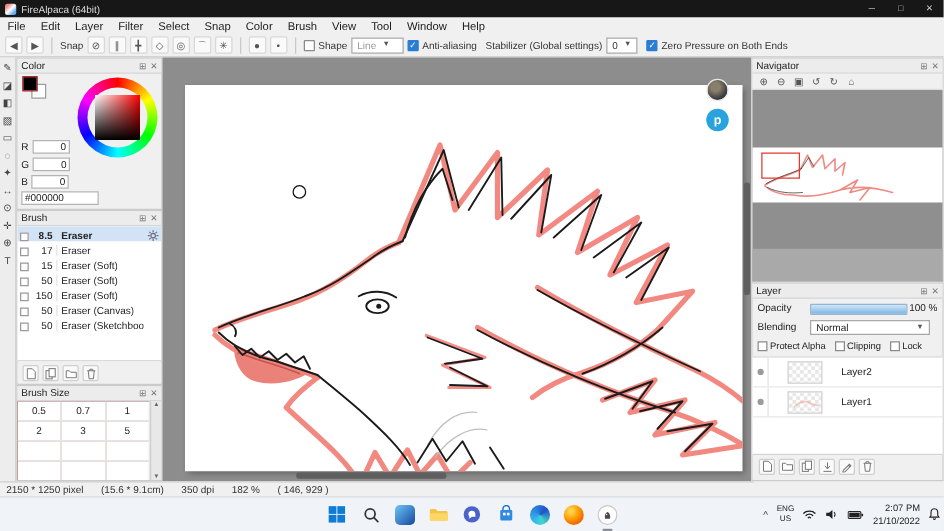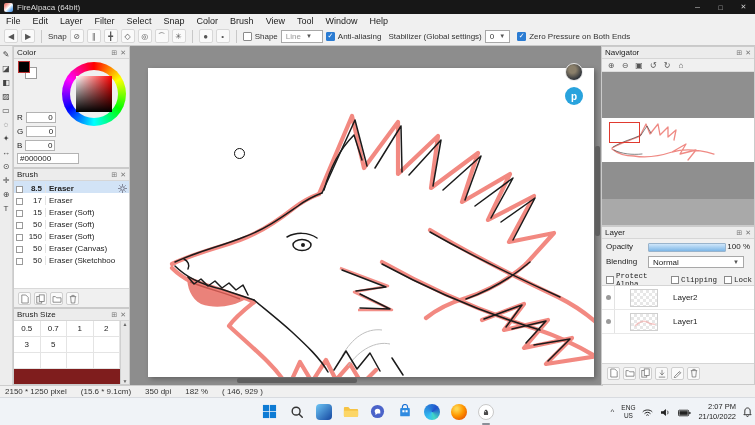--- a/index.html
+++ b/index.html
@@ -73,21 +73,21 @@
   .brush-row{display:flex;align-items:flex-end;height:12px;font-size:8px;gap:3px;padding-left:2px;white-space:nowrap;}
   .brush-row.selected{background:#d2e3f6;font-weight:bold;}
   .cb{width:7px;height:7px;border:1px solid #9a9a9a;background:#fff;flex:none;}
   .bsize{width:16px;text-align:right;flex:none;}
   .bname{overflow:hidden;border-left:1px solid #e3e3e3;padding-left:3px;}
   .gear{margin-left:auto;margin-right:2px;flex:none;display:flex;}
 
   
   #brushsize-panel{left:13px;top:308px;width:117px;height:77px;}
   .bs-grid{position:absolute;left:0;top:0;right:9px;bottom:0;display:grid;
-           grid-template-columns:repeat(4,1fr);grid-auto-rows:16px;background:#7f1d1d;overflow:hidden;}
+           grid-template-columns:repeat(3,1fr);grid-auto-rows:16px;background:#7f1d1d;overflow:hidden;}
   .bs-cell{border-right:1px solid #e4e4e4;border-bottom:1px solid #e4e4e4;display:flex;align-items:center;
            justify-content:center;font-size:8px;background:#fff;}
   .bs-scroll{position:absolute;right:0;top:0;width:9px;bottom:0;background:#e8e8e8;border-left:1px solid #d0d0d0;
              display:flex;flex-direction:column;justify-content:space-between;align-items:center;font-size:5px;color:#666;}
 
   
   #canvas-area{position:absolute;left:130px;top:46px;width:471px;height:339px;background:#8d8d8d;overflow:hidden;}
   #tabbar{position:absolute;left:0;top:0;right:0;height:12px;background:#e6e6e6;border-bottom:1px solid #c9c9c9;display:flex;}
   #doc-tab{width:214px;background:#fafafa;border-right:1px solid #c9c9c9;display:flex;align-items:center;
            justify-content:center;font-size:7.5px;color:#333;}
@@ -112,21 +112,21 @@
   .nav-band{position:absolute;left:0;bottom:0;width:100%;height:26px;background:#a9a9a9;}
   .nav-rect{position:absolute;left:7px;top:50px;width:31px;height:21px;border:1px solid #e03a2f;}
 
   
   #layer-panel{left:601px;top:226px;width:154px;height:159px;}
   .lp-label{position:absolute;font-size:8px;color:#222;}
   .slider{position:absolute;left:46px;top:4px;width:78px;height:9px;border:1px solid #9ab4cc;
           background:linear-gradient(to bottom,#cfe6fa,#7db6e6);border-radius:1px;}
   .lp-value{position:absolute;right:4px;top:3px;font-size:8px;}
   .lp-dd{position:absolute;left:46px;top:17px;width:96px;height:12px;}
-  .lp-checks{position:absolute;left:4px;top:33px;right:2px;display:flex;gap:7px;font-size:7.5px;align-items:center;font-family:Liberation Mono, monospace;}
+  .lp-checks{position:absolute;left:4px;top:33px;right:2px;display:flex;gap:7px;font-size:7.5px;align-items:center;}
   .lp-check{display:flex;align-items:center;gap:2px;}
   .cb2{width:8px;height:8px;border:1px solid #8a8a8a;background:#fff;flex:none;}
   .layer-list{position:absolute;left:0;right:0;top:46px;height:79px;background:#fff;border-top:1px solid #d5d5d5;
               border-bottom:1px solid #d5d5d5;overflow:hidden;}
   .layer-row{display:flex;align-items:center;height:24px;border-bottom:1px solid #e8e8e8;font-size:8px;gap:15px;}
   .layer-row.selected{background:#cfe2f6;}
   .eye-cell{width:13px;height:100%;border-right:1px solid #e3e3e3;display:flex;align-items:center;justify-content:center;}
   .eye-dot{width:5px;height:5px;border-radius:50%;background:#9a9a9a;}
   .thumb{width:28px;height:18px;border:1px solid #cfcfcf;background-color:#fff;
          background-image:repeating-conic-gradient(#e7e7e7 0 25%,#ffffff 0 50%);background-size:6px 6px;

